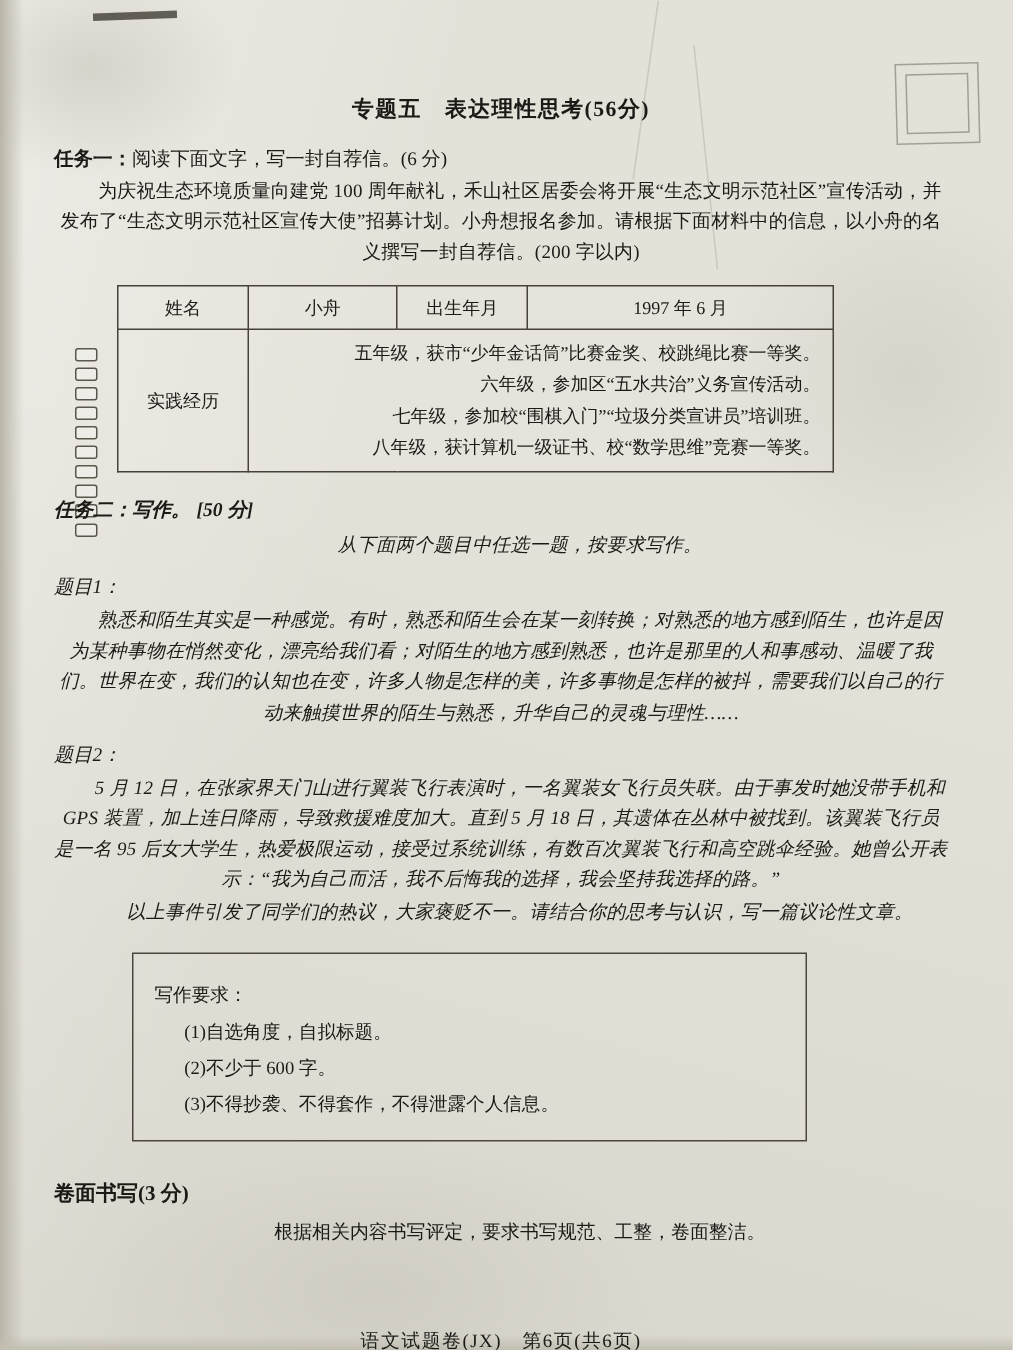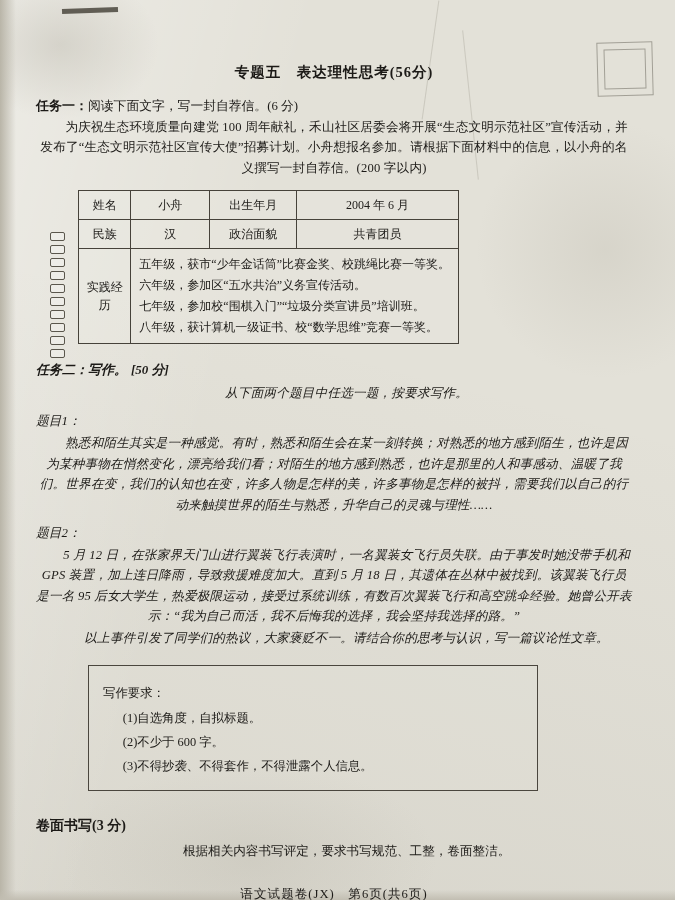--- a/index.html
+++ b/index.html
@@ -81,39 +81,39 @@
   .row-task1 {
     margin-top: 14px;
     font-size: 12.8px;
     line-height: 1.6;
   }
 
   
   .tbl-wrap { margin: 12px 0 0 42px; width: 478px; }
   table.info {
     border-collapse: collapse;
-    width: 381px;
+    width: 478px;
     font-size: 12px;
     background: rgba(255,255,255,0.08);
   }
   table.info td {
     border: 1px solid #46423a;
     padding: 4px 6px;
     text-align: center;
     line-height: 1.5;
     height: 20px;
   }
   table.info td.k { width: 74px; font-weight: normal; }
   table.info td.exp-label { width: 74px; }
   table.info td.exp-list {
     text-align: left;
     padding: 5px 8px;
     line-height: 1.75;
   }
-  table.info td.exp-list div { white-space: nowrap; }
+  table.info td.exp-list div { white-space: nowrap; text-align: right; }
 
   .sec2 { margin-top: 16px; font-style: italic; }
   .sub { margin-top: 10px; font-size: 12.8px; }
 
   .box-req {
     margin: 16px 0 0 52px;
     width: 420px;
     border: 1px solid #4a463e;
     padding: 16px 14px 12px 14px;
     font-size: 12.4px;
@@ -216,27 +216,21 @@
       <div class="para indent">为庆祝生态环境质量向建党 100 周年献礼，禾山社区居委会将开展“生态文明示范社区”宣传活动，并发布了“生态文明示范社区宣传大使”招募计划。小舟想报名参加。请根据下面材料中的信息，以小舟的名义撰写一封自荐信。(200 字以内)</div>
     </div>
 
     <div class="tbl-wrap">
       <table class="info">
         <tbody>
             <tr>
           <td class="k">姓名</td>
           <td>小舟</td>
           <td class="k">出生年月</td>
-          <td>2004 年 6 月</td>
-        </tr>
-        <tr>
-          <td class="k">民族</td>
-          <td>汉</td>
-          <td class="k">政治面貌</td>
-          <td>共青团员</td>
+          <td>1997 年 6 月</td>
         </tr>
         <tr>
           <td class="exp-label">实践经历</td>
           <td class="exp-list" colspan="3">
             <div>五年级，获市“少年金话筒”比赛金奖、校跳绳比赛一等奖。</div>
             <div>六年级，参加区“五水共治”义务宣传活动。</div>
             <div>七年级，参加校“围棋入门”“垃圾分类宣讲员”培训班。</div>
             <div>八年级，获计算机一级证书、校“数学思维”竞赛一等奖。</div>
           </td>
         </tr>

